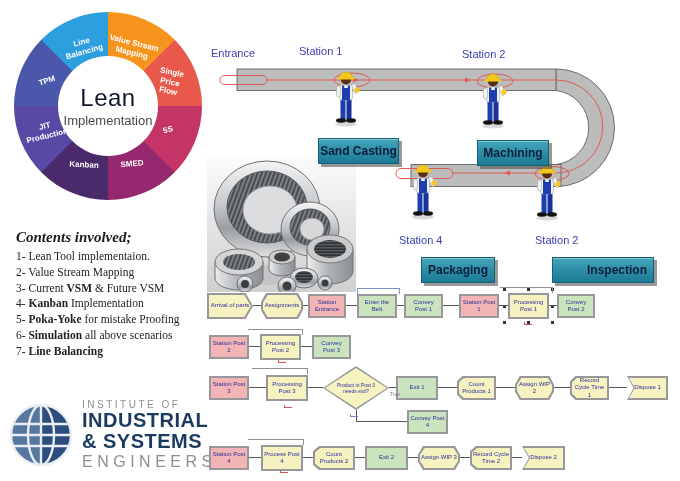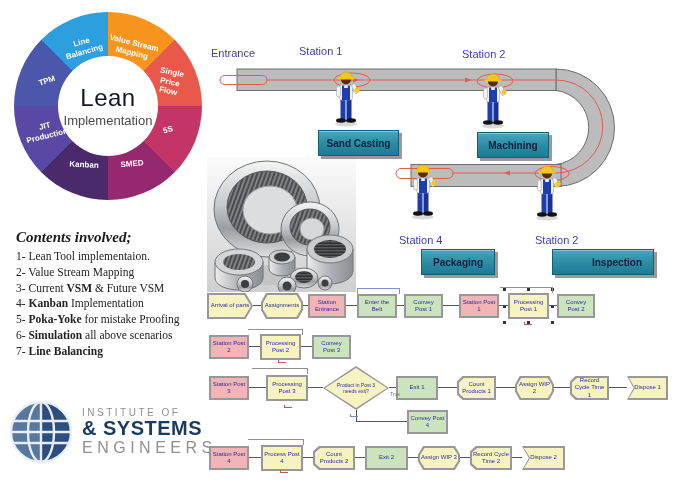--- a/index.html
+++ b/index.html
@@ -28,21 +28,21 @@
   .logo-l2{font-size:20px;font-weight:bold;color:#1b3a5f;line-height:1.04;letter-spacing:.5px;}
   .logo-l4{font-size:16px;letter-spacing:4.5px;color:#8f8f8f;margin-top:1px;}
 
   
   #conveyor-svg{position:absolute;left:205px;top:40px;}
   .stlabel{position:absolute;color:#3c3cb4;font-size:11px;white-space:nowrap;}
   .worker{position:absolute;width:30px;height:58px;}
   .tealbtn{position:absolute;display:flex;align-items:center;justify-content:center;
       background:linear-gradient(180deg,#46a6bc 0%,#2a8ba3 55%,#1d7b95 100%);
       border:1px solid #135f76;box-shadow:3px 3px 0 rgba(70,70,70,.55),inset 0 1px 0 rgba(255,255,255,.35);
-      color:#0d1f3c;font-weight:bold;font-size:10px;}
+      color:#0d1f3c;font-weight:bold;font-size:12px;margin-top:8px;}
 
   
   #bearings{position:absolute;left:207px;top:157px;}
 
   
   .node{position:absolute;background:#98989c;}
   .node > i{position:absolute;inset:2px;clip-path:inherit;font-style:normal;display:flex;
       align-items:center;justify-content:center;text-align:center;font-size:6px;line-height:1.2;
       color:#2b2ba0;padding:0 1px;overflow:hidden;}
   .node.decision > i{font-size:5px;padding:0 9px;}
@@ -103,20 +103,21 @@
         <circle cx="33" cy="33" r="30"></circle>
         <ellipse cx="33" cy="33" rx="13" ry="30"></ellipse>
         <line x1="33" y1="3" x2="33" y2="63"></line>
         <line x1="4" y1="22" x2="62" y2="22"></line>
         <line x1="4" y1="44" x2="62" y2="44"></line>
         <line x1="3" y1="33" x2="63" y2="33"></line>
       </g>
     </svg>
     <div id="logo-text">
       <span class="logo-l1">INSTITUTE OF</span>
+      <span class="logo-l2">INDUSTRIAL</span>
       <span class="logo-l2">&amp; SYSTEMS</span>
       <span class="logo-l4">ENGINEERS</span>
     </div>
   </div>
 
   <svg id="conveyor-svg" width="475" height="200" viewBox="0 0 475 200">
     <path d="M351,29 A58.5,58.75 0 0 1 351,146.5 L351,124.5 A37,37.25 0 0 0 351,50.5 Z" fill="#bcbcbc" stroke="#6d6d6d" stroke-width="1"></path>
     <rect x="32" y="29" width="319" height="21.5" fill="#bcbcbc" stroke="#6d6d6d"></rect>
     <rect x="206" y="124.5" width="150" height="22" fill="#bcbcbc" stroke="#6d6d6d"></rect>
     <g stroke="#e05a52" fill="none" stroke-width="1">

